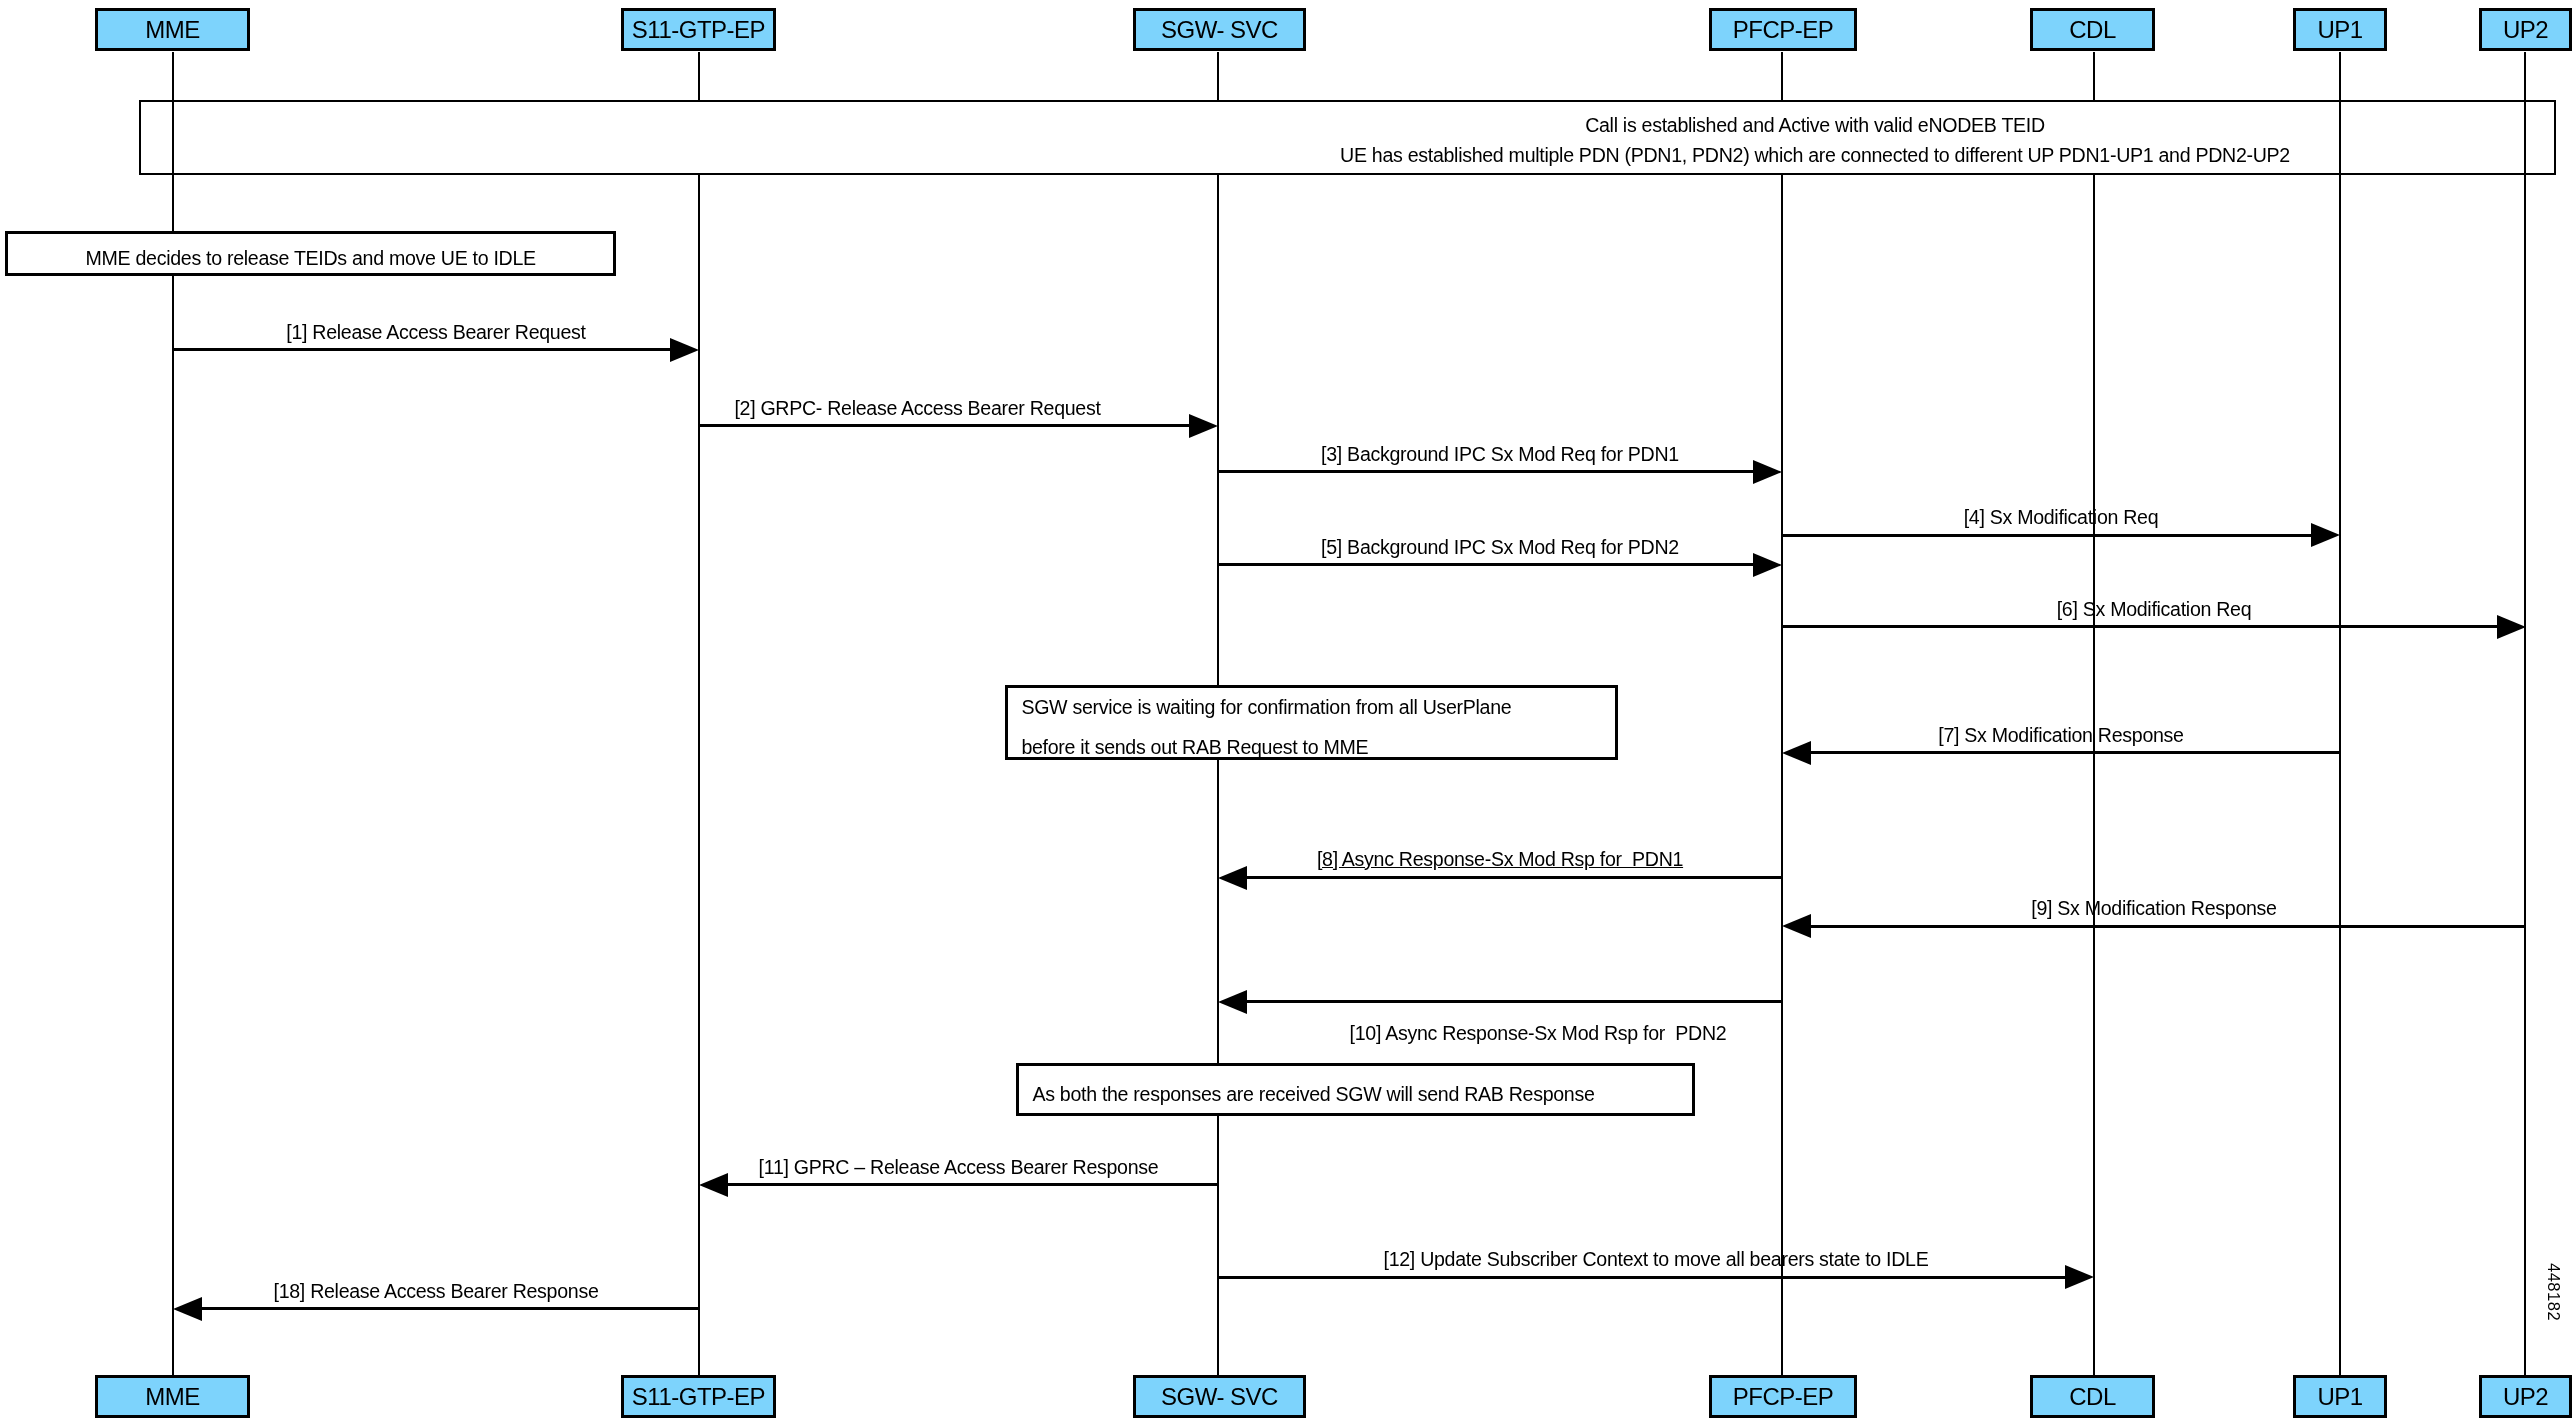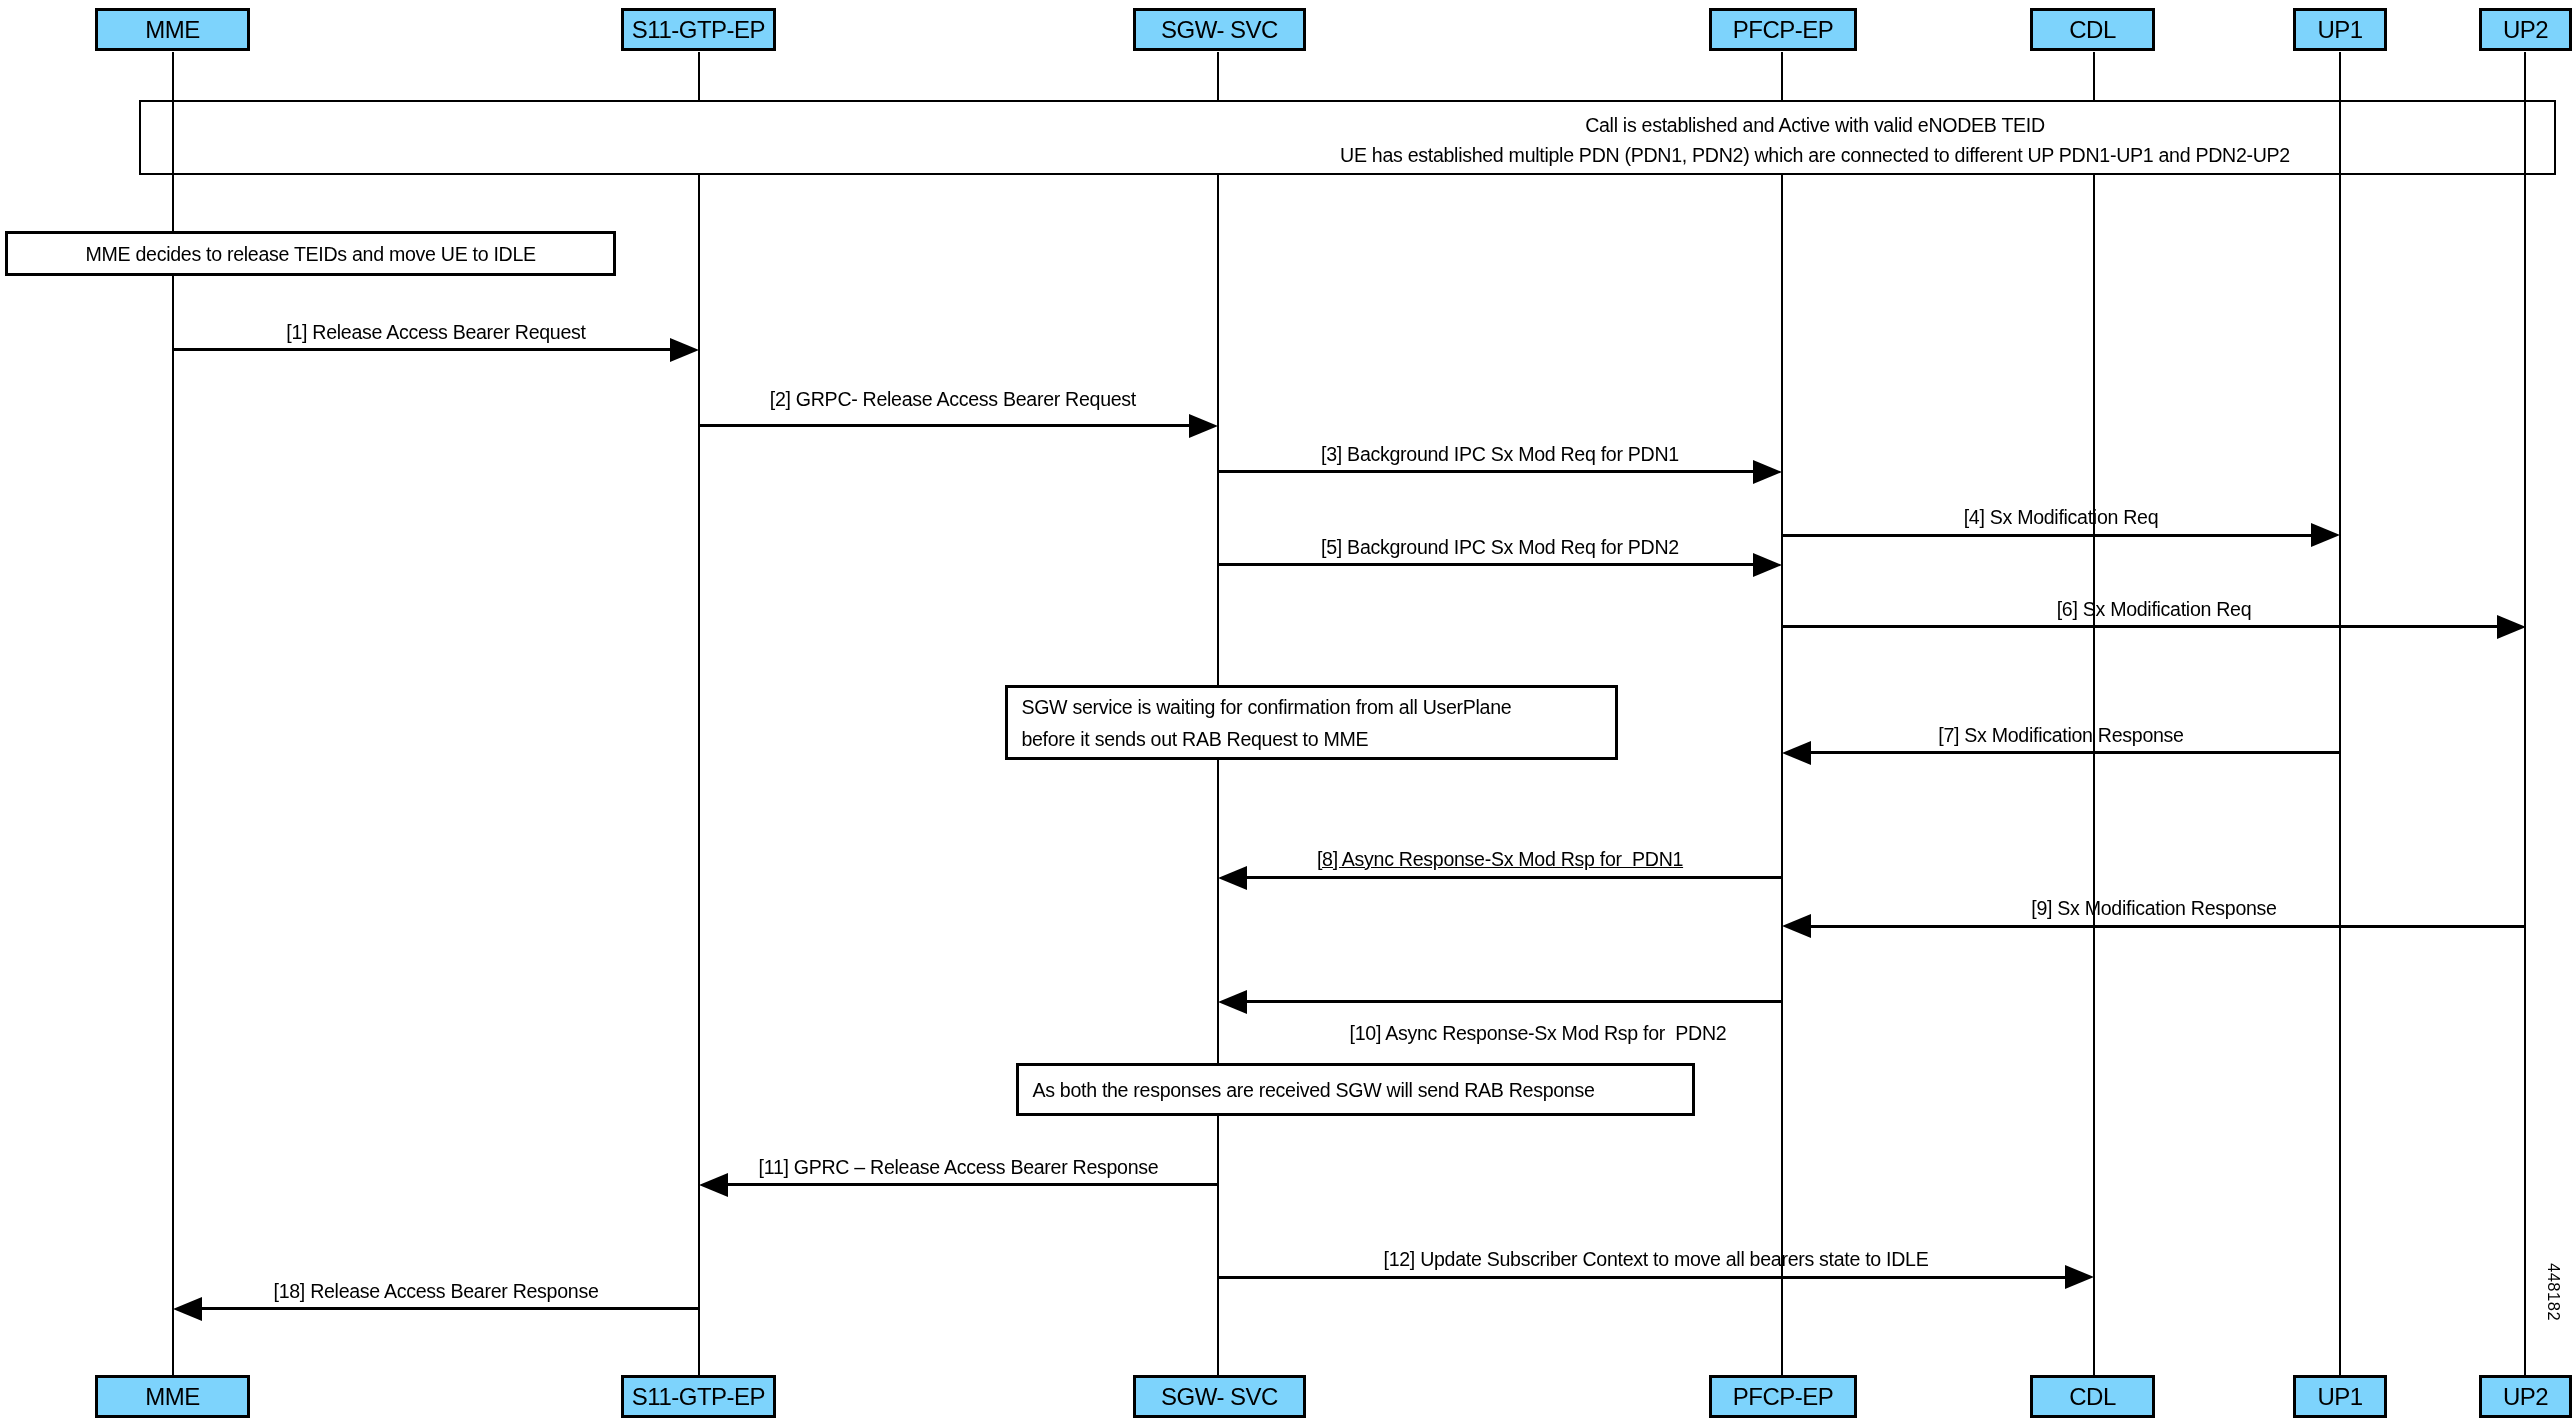--- a/index.html
+++ b/index.html
@@ -58,21 +58,21 @@
     background: #ffffff;
     z-index: 4;
     font-size: 19.6px;
     letter-spacing: -0.3px;
     display: flex;
     flex-direction: column;
     justify-content: center;
   }
   .note.center { align-items: center; text-align: center; }
   .note.left { padding-left: 13.4px; padding-right: 5.2px; }
-  .note .nline { line-height: 32px; white-space: pre; }
+  .note .nline { line-height: 32px; white-space: pre; margin-top: 8px; }
   .msg-line {
     position: absolute;
     height: 3.1px;
     background: #000000;
     z-index: 5;
   }
   .msg-head {
     position: absolute;
     width: 0;
     height: 0;
@@ -137,21 +137,21 @@
     <div class="note left" style="left: 1005px; top: 685px; width: 613px; height: 75px;">
       <div class="nline">SGW service is waiting for confirmation from all UserPlane</div>
       <div class="nline">before it sends out RAB Request to MME</div>
     </div>
     <div class="note left" style="left: 1016px; top: 1063px; width: 679px; height: 53px;">
       <div class="nline">As both the responses are received SGW will send RAB Response</div>
     </div>
     <div class="msg-label" style="left: 173px; top: 319px; width: 526px;">[1] Release Access Bearer Request</div>
     <div class="msg-line" style="left: 173px; top: 348px; width: 499px;"></div>
     <div class="msg-head right" style="left: 670px; top: 338px;"></div>
-    <div class="msg-label" style="left: 699px; top: 386px; width: 437px; text-align: right;">[2] GRPC- Release Access Bearer Request</div>
+    <div class="msg-label" style="left: 699px; top: 395px; width: 437px;">[2] GRPC- Release Access Bearer Request</div>
     <div class="msg-line" style="left: 699px; top: 424px; width: 493px;"></div>
     <div class="msg-head right" style="left: 1189px; top: 414px;"></div>
     <div class="msg-label" style="left: 1218px; top: 441px; width: 564px;">[3] Background IPC Sx Mod Req for PDN1</div>
     <div class="msg-line" style="left: 1218px; top: 470px; width: 537px;"></div>
     <div class="msg-head right" style="left: 1753px; top: 460px;"></div>
     <div class="msg-label" style="left: 1782px; top: 504px; width: 558px; text-align: center;">[4] Sx Modification Req</div>
     <div class="msg-line" style="left: 1782px; top: 534px; width: 532px;"></div>
     <div class="msg-head right" style="left: 2311px; top: 523px;"></div>
     <div class="msg-label" style="left: 1218px; top: 534px; width: 564px;">[5] Background IPC Sx Mod Req for PDN2</div>
     <div class="msg-line" style="left: 1218px; top: 563px; width: 537px;"></div>

